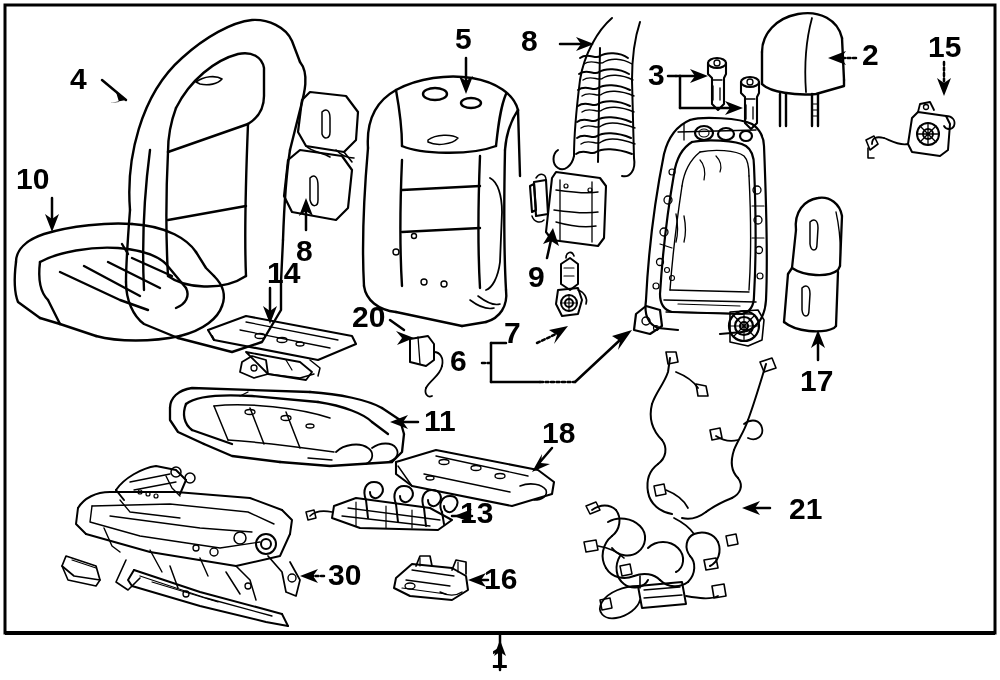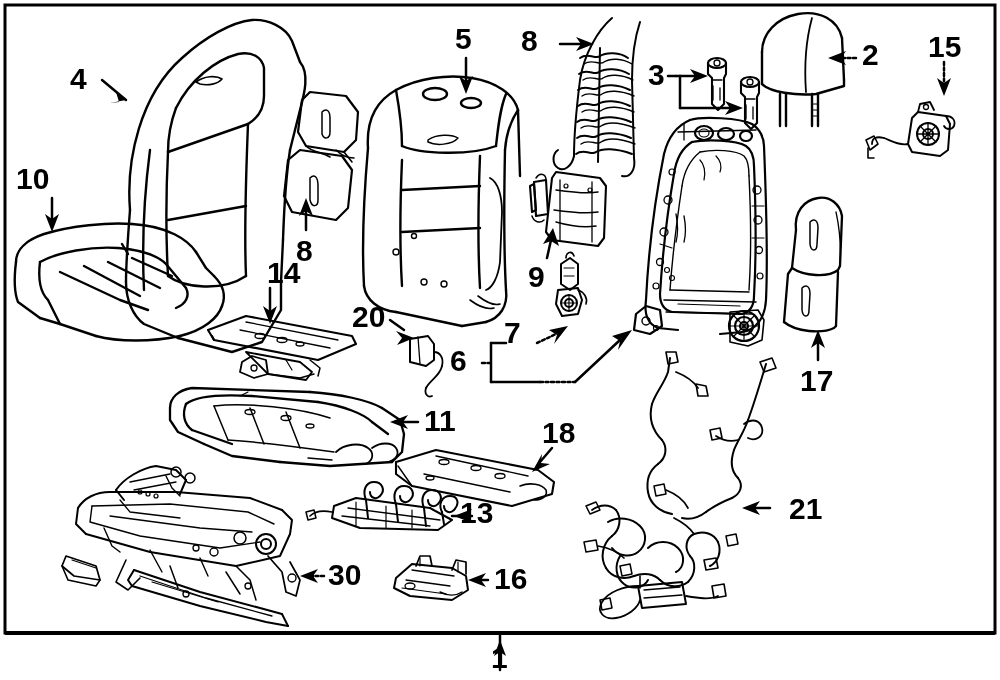--- a/index.html
+++ b/index.html
@@ -683,18 +683,18 @@
   <div class="callout" style="left:862px; top:40px;">2</div>
   <div class="callout" style="left:928px; top:32px;">15</div>
   <div class="callout" style="left:528px; top:262px;">9</div>
   <div class="callout" style="left:504px; top:318px;">7</div>
   <div class="callout" style="left:450px; top:346px;">6</div>
   <div class="callout" style="left:352px; top:302px;">20</div>
   <div class="callout" style="left:424px; top:406px;text-align:right;">11</div>
   <div class="callout" style="left:542px; top:418px;">18</div>
   <div class="callout" style="left:800px; top:366px;">17</div>
   <div class="callout" style="left:460px; top:498px;">13</div>
-  <div class="callout" style="left:494px; top:564px;">16</div>
+  <div class="callout" style="left:484px; top:564px;">16</div>
   <div class="callout" style="left:328px; top:560px;">30</div>
   <div class="callout" style="left:789px; top:494px;">21</div>
   <div class="callout" style="left:491px; top:643px;">1</div>
 
 </div>
 
 </body></html>

